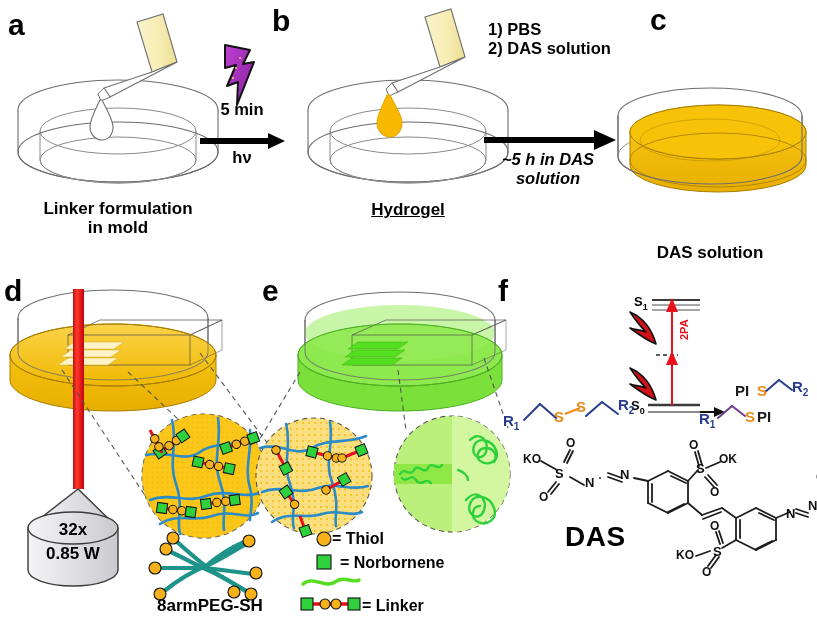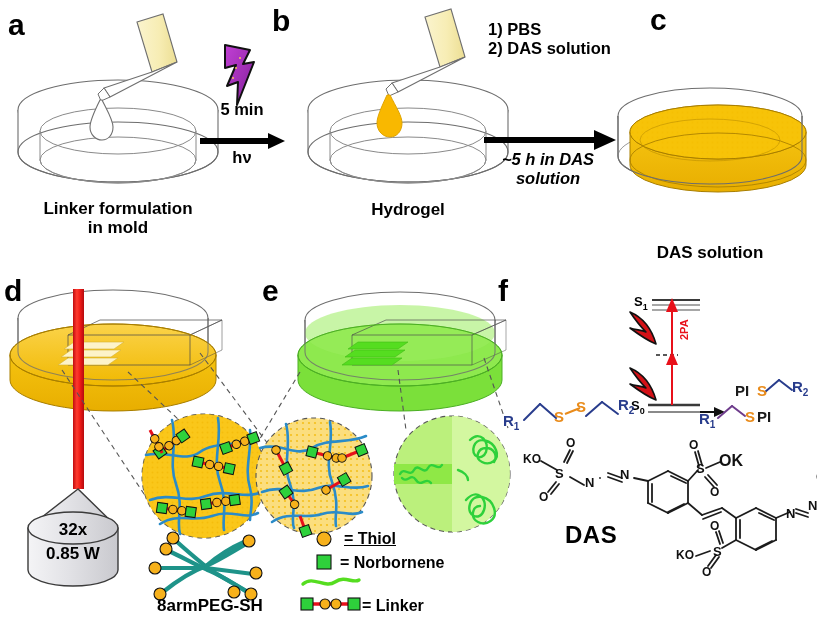--- a/index.html
+++ b/index.html
@@ -53,21 +53,21 @@
     font-weight: bold;
     font-size: 17px;
     line-height: 1.15;
     text-align: center;
     color: #000;
     white-space: pre-line;
   }
   .dastxt {
     position: absolute;
     font-weight: bold;
-    font-size: 24px;
+    font-size: 28px;
     color: #000;
     letter-spacing: 0.5px;
   }
   svg { overflow: visible; }
   .svgl { position: absolute; top: 0; left: 0; }
 </style>
 </head>
 <body>
 
 <div class="fig">
@@ -508,37 +508,37 @@
 
   <div class="panel-letter" style="left:8px;  top:10px;">a</div>
   <div class="panel-letter" style="left:272px;top:6px;">b</div>
   <div class="panel-letter" style="left:650px;top:5px;">c</div>
   <div class="panel-letter" style="left:4px;  top:276px;">d</div>
   <div class="panel-letter" style="left:262px;top:276px;">e</div>
   <div class="panel-letter" style="left:498px;top:276px;">f</div>
 
   <div class="cap" style="left:0px;  top:199px; width:236px;">Linker formulation
 in mold</div>
-  <div class="cap" style="left:308px;top:200px; width:200px;">Hydrogel</div>
+  <div class="cap" style="left:308px;top:200px; width:200px;text-decoration:underline;">Hydrogel</div>
   <div class="cap" style="left:610px;top:203px; width:200px;margin-top:40px;">DAS solution</div>
 
   <div class="txt ctr" style="left:196px;top:100px;width:92px;">5 min</div>
   <div class="txt ctr" style="left:196px;top:148px;width:92px;">hν</div>
 
   <div class="txt" style="left:488px;top:20px;">1) PBS
 2) DAS solution</div>
   <div class="txt ctr" style="left:474px;top:150px;width:148px;font-style:italic;">~5 h in DAS
 solution</div>
 
   <div class="objtxt" style="left:23px;top:520px;width:100px;">32x</div>
   <div class="objtxt" style="left:18px;top:544px;width:110px;">0.85 W</div>
 
   <div class="cap" style="left:140px;top:596px;width:140px;">8armPEG-SH</div>
 
-  <div class="legend-txt" style="left:344px;top:531px;text-decoration:underline;">= Thiol</div>
+  <div class="legend-txt" style="left:332px;top:531px;">= Thiol</div>
   <div class="legend-txt" style="left:340px;top:555px;">= Norbornene</div>
   <div class="legend-txt" style="left:362px;top:598px;">= Linker</div>
 
   <div style="position:absolute;left:634px;top:294px;font-size:13px;font-weight:bold;"><span>S</span><sub style="font-size:9px;">1</sub></div>
   <div style="position:absolute;left:631px;top:398px;font-size:13px;font-weight:bold;"><span>S</span><sub style="font-size:9px;">0</sub></div>
   <div style="position:absolute;left:678px;top:340px;font-size:11px;font-weight:bold;color:#E8101A;
               transform:rotate(-90deg);transform-origin:left top;">2PA</div>
 
   <div style="position:absolute;left:503px;top:412px;font-size:15px;font-weight:bold;color:#283C8C;"><span>R</span><sub style="font-size:10px;">1</sub></div>
   <div style="position:absolute;left:554px;top:408px;font-size:15px;font-weight:bold;color:#E98B1A;">S</div>
@@ -557,21 +557,21 @@
 
   <div style="position:absolute;left:523px;top:452px;font-size:12px;font-weight:bold;color:#111;">KO</div>
   <div style="position:absolute;left:566px;top:436px;font-size:12px;font-weight:bold;color:#111;">O</div>
   <div style="position:absolute;left:555px;top:466px;font-size:13px;font-weight:bold;color:#111;">S</div>
   <div style="position:absolute;left:539px;top:490px;font-size:12px;font-weight:bold;color:#111;">O</div>
   <div style="position:absolute;left:585px;top:475px;font-size:13px;font-weight:bold;color:#111;">N</div>
   <div style="position:absolute;left:620px;top:467px;font-size:13px;font-weight:bold;color:#111;">N</div>
 
   <div style="position:absolute;left:689px;top:438px;font-size:12px;font-weight:bold;color:#111;">O</div>
   <div style="position:absolute;left:696px;top:461px;font-size:13px;font-weight:bold;color:#111;">S</div>
-  <div style="position:absolute;left:719px;top:452px;font-size:16px;font-weight:bold;color:#111;">OK</div>
+  <div style="position:absolute;left:719px;top:452px;font-size:12px;font-weight:bold;color:#111;">OK</div>
   <div style="position:absolute;left:710px;top:485px;font-size:12px;font-weight:bold;color:#111;">O</div>
 
   <div style="position:absolute;left:710px;top:519px;font-size:12px;font-weight:bold;color:#111;">O</div>
   <div style="position:absolute;left:713px;top:544px;font-size:13px;font-weight:bold;color:#111;">S</div>
   <div style="position:absolute;left:702px;top:565px;font-size:12px;font-weight:bold;color:#111;">O</div>
   <div style="position:absolute;left:676px;top:548px;font-size:12px;font-weight:bold;color:#111;">KO</div>
 
   <div style="position:absolute;left:786px;top:506px;font-size:13px;font-weight:bold;color:#111;">N</div>
   <div style="position:absolute;left:808px;top:498px;font-size:13px;font-weight:bold;color:#111;">N</div>
 

